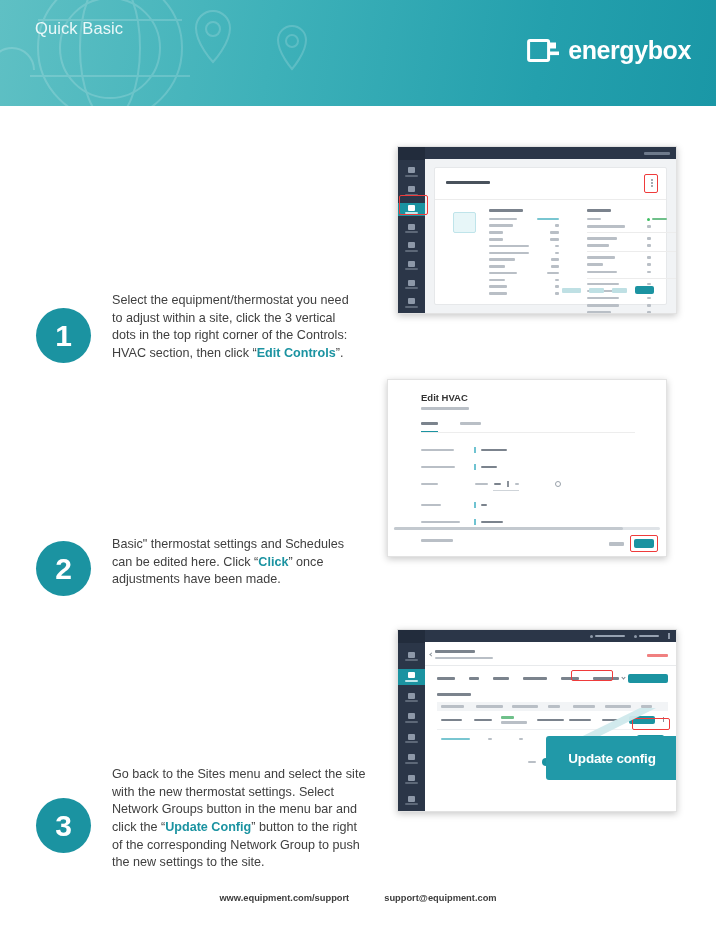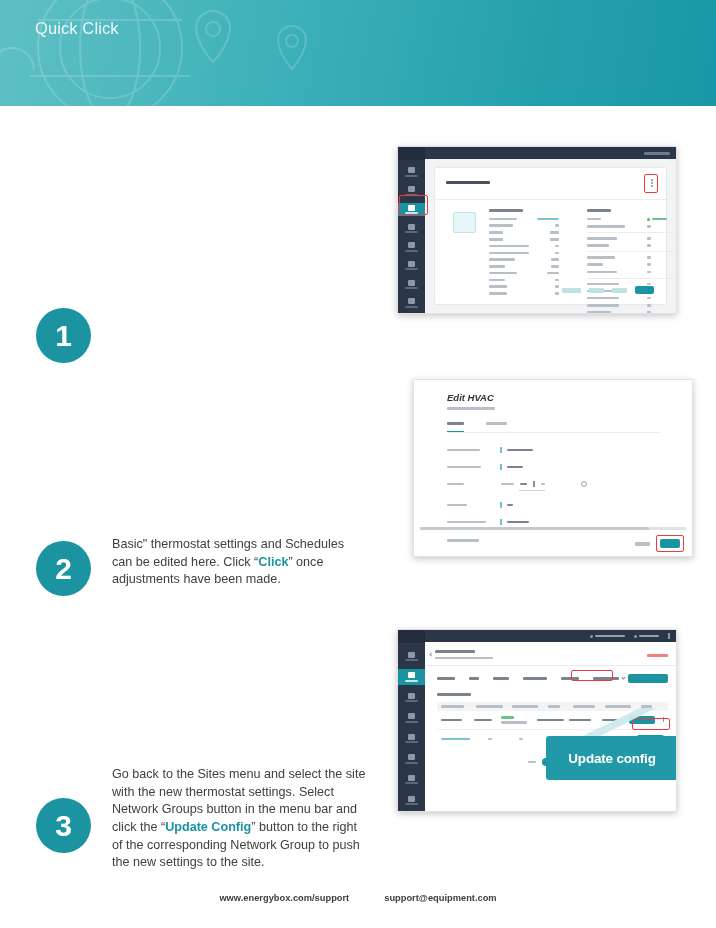--- a/index.html
+++ b/index.html
@@ -103,21 +103,21 @@
 
   
   .shot {
     position: absolute;
     background: #ffffff;
     border: 1px solid #e2e2e2;
     box-shadow: 0 2px 7px rgba(0,0,0,0.22);
     overflow: hidden;
   }
   .shot-1 { left: 397px; top: 146px; width: 280px; height: 168px; }
-  .shot-2 { left: 413px; top: 379px; width: 280px; height: 178px; font-style: italic; }
+  .shot-2 { left: 387px; top: 379px; width: 280px; height: 178px; }
   .shot-3 { left: 397px; top: 629px; width: 280px; height: 183px; }
 
   
   .app { display: flex; width: 100%; height: 100%; background: #f4f6f8; }
   .side {
     width: 27px; background: #2b3648; flex: 0 0 27px;
     display: flex; flex-direction: column; align-items: center;
     padding-top: 13px; gap: 2px;
   }
   .side-logo {
@@ -197,29 +197,40 @@
       <path d="M38 20 H182 M30 76 H190"></path>
       <path d="M196 28 a17 17 0 1 1 34 0 c0 16 -17 34 -17 34 s-17 -18 -17 -34z"></path>
       <circle cx="213" cy="29" r="7"></circle>
       <path d="M278 40 a14 14 0 1 1 28 0 c0 13 -14 29 -14 29 s-14 -16 -14 -29z"></path>
       <circle cx="292" cy="41" r="6"></circle>
       <path d="M-10 70 a22 22 0 0 1 44 0"></path>
     </g>
   </svg>
 
   <div class="header-text">
-    <div class="eyebrow">Quick Click</div>
-  </div>
-
+    <div class="eyebrow">Quick Basic</div>
+  </div>
+
+  <div class="logo">
+    <svg width="34" height="27" viewBox="0 0 34 27">
+      <rect x="1.6" y="3.5" width="20" height="20" rx="1.5" fill="none" stroke="#ffffff" stroke-width="3"></rect>
+      <rect x="21" y="5.5" width="8" height="6" fill="#ffffff"></rect>
+      <rect x="21" y="14.5" width="11" height="3.6" fill="#ffffff"></rect>
+    </svg>
+    <span class="logo-word">energybox</span>
+  </div>
 </div>
 
 <div class="steps">
 
   <div class="step step-1">
     <div class="badge">1</div>
+    <div class="step-body">
+      <span>Select the equipment/thermostat you need to adjust within a site, click the 3 vertical dots in the top right corner of the Controls: HVAC section, then click “</span><span class="accent">Edit Controls</span><span>”.</span>
+    </div>
   </div>
 
   <div class="step step-2">
     <div class="badge">2</div>
     <div class="step-body">
       <span>Basic" thermostat settings and Schedules can be edited here. Click “</span><span class="accent">Click</span><span>” once adjustments have been made.</span>
     </div>
   </div>
 
   <div class="step step-3">
@@ -597,15 +608,15 @@
     </div>
   </div>
 
   <svg style="position:absolute; left:150px; top:78px; width:130px; height:45px;" viewBox="0 0 130 45">
     <polygon points="92,0 108,0 18,45 0,45" fill="#cfe9ec" opacity="0.95"></polygon>
   </svg>
   <div class="callout" style="left:148px; top:106px; width:132px; height:44px;">Update config</div>
 </div>
 
 <div class="footer">
-  <span>www.energybox.com/support</span>
+  <span>www.equipment.com/support</span>
   <span>support@equipment.com</span>
 </div>
 
 </body></html>

